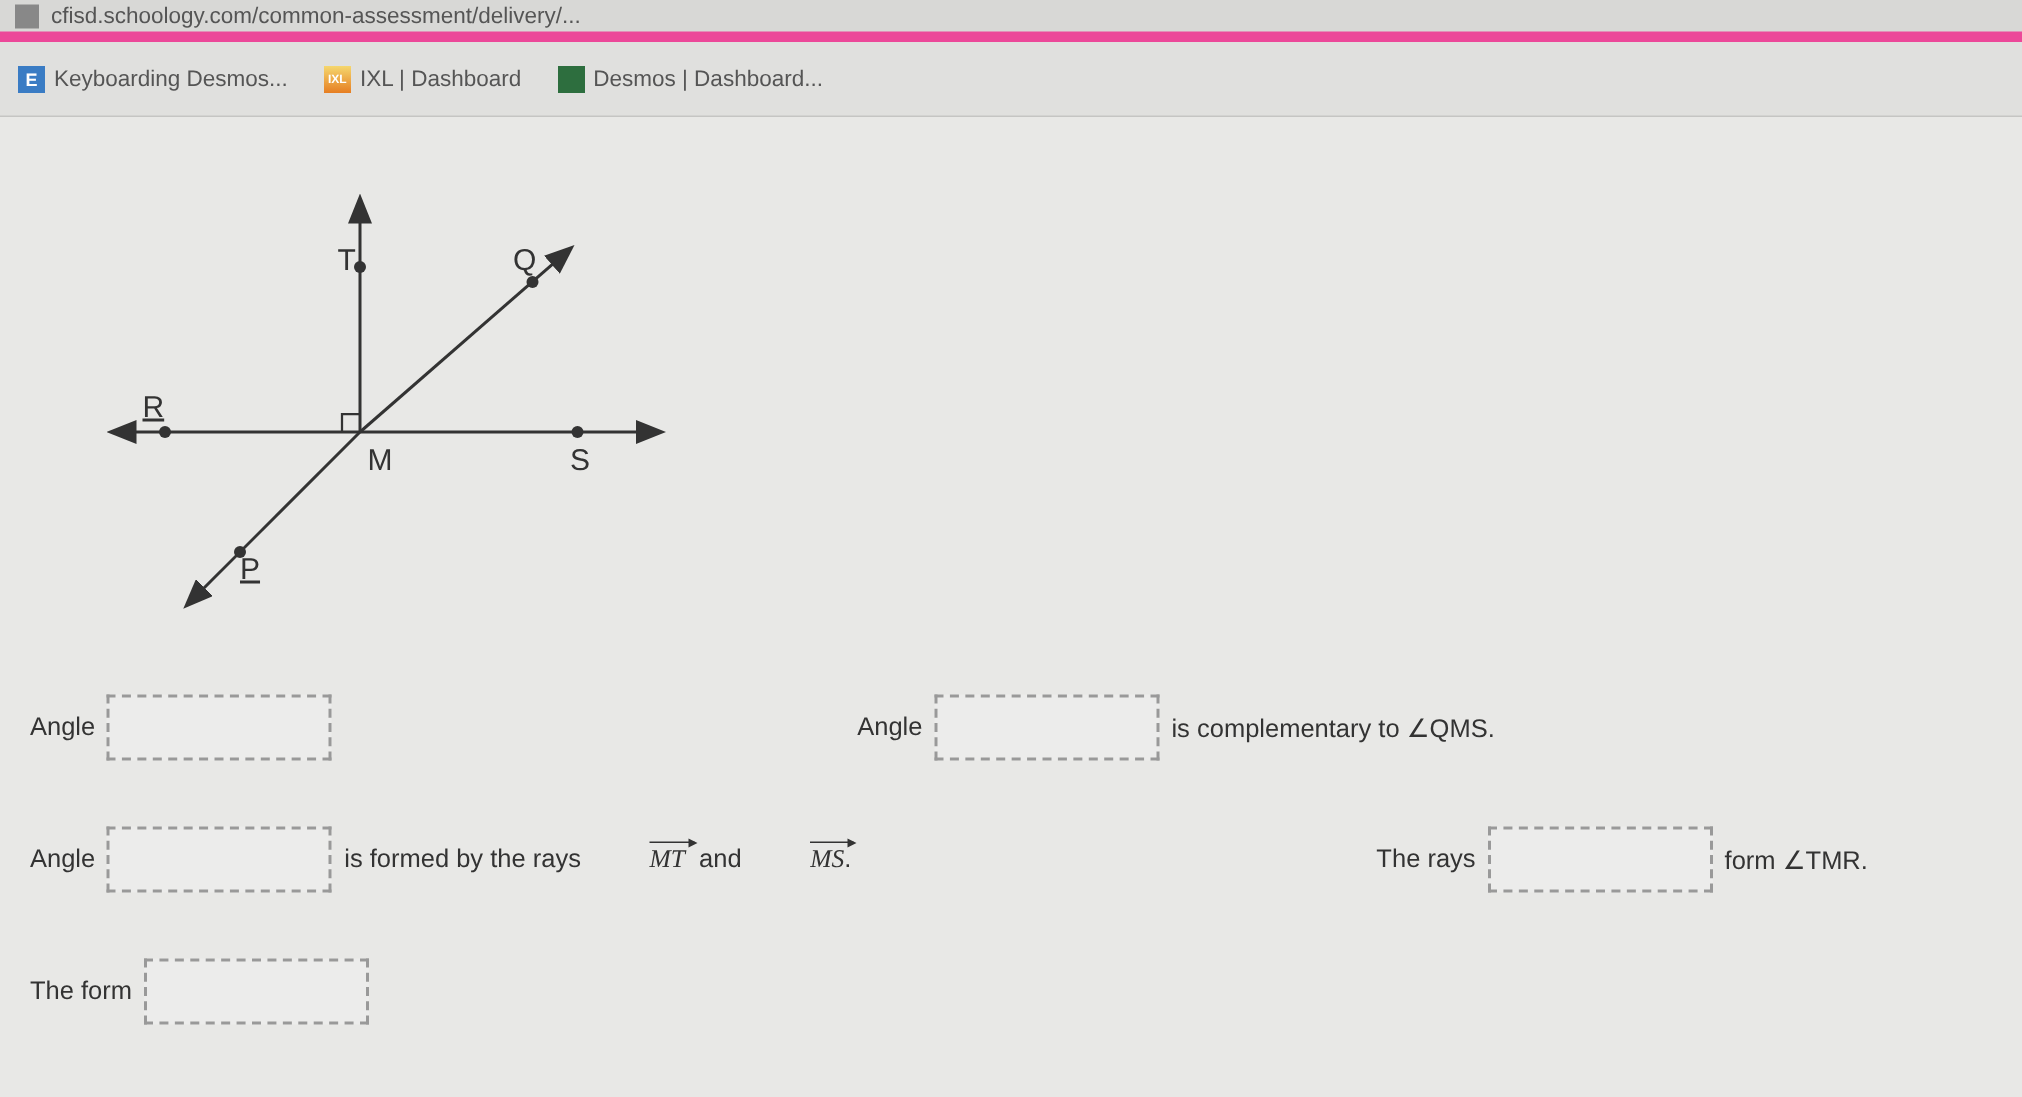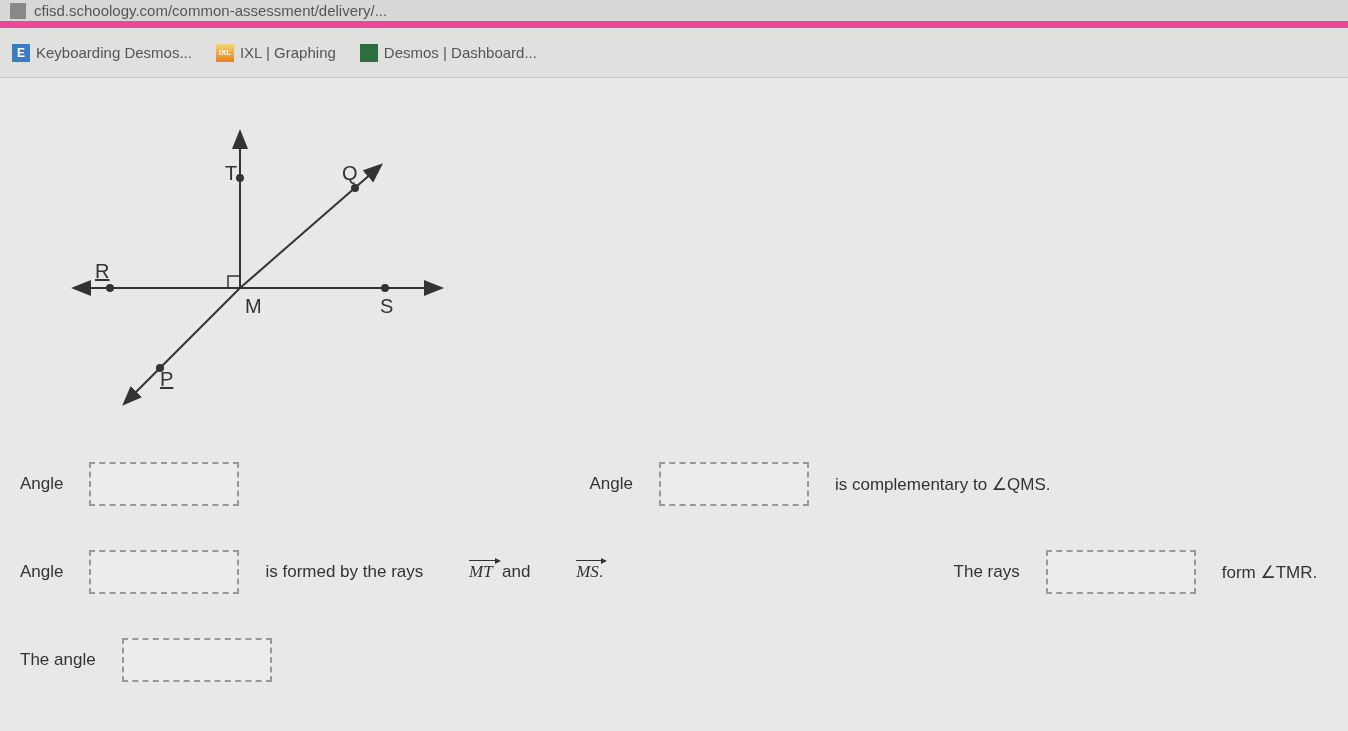--- a/index.html
+++ b/index.html
@@ -85,21 +85,21 @@
       gap: 44px;
       margin-left: -30px;
     }
     .question-row {
       display: flex;
       gap: 350px;
     }
     .question {
       display: flex;
       align-items: center;
-      gap: 26px;
+      gap: 8px;
       font-size: 17px;
       color: #333;
     }
     .dropzone {
       display: inline-block;
       width: 150px;
       height: 44px;
       border: 2px dashed #999;
       background: rgba(255,255,255,0.2);
       vertical-align: middle;
@@ -143,21 +143,21 @@
   <span>cfisd.schoology.com/common-assessment/delivery/...</span>
 </div>
 
 <div class="bookmarks-bar">
   <div class="bookmark">
     <span class="bookmark-icon e">E</span>
     <span>Keyboarding Desmos...</span>
   </div>
   <div class="bookmark">
     <span class="bookmark-icon ixl">IXL</span>
-    <span>IXL | Graphing</span>
+    <span>IXL | Dashboard</span>
   </div>
   <div class="bookmark">
     <span class="bookmark-icon desmos"></span>
     <span>Desmos | Dashboard...</span>
   </div>
 </div>
 
 <div class="content">
   <div class="diagram">
     <svg width="400" height="300" viewBox="0 0 400 300">
@@ -222,18 +222,18 @@
         <span>The rays</span>
         <span class="dropzone"></span>
         <span>
           <span>form </span><span class="angle-symbol">∠</span><span>TMR</span><span>.</span>
         </span>
       </div>
     </div>
 
     <div class="question-row">
       <div class="question">
-        <span>The angle</span>
+        <span>The form</span>
         <span class="dropzone"></span>
       </div>
     </div>
   </div>
 </div>
 
 </body></html>

